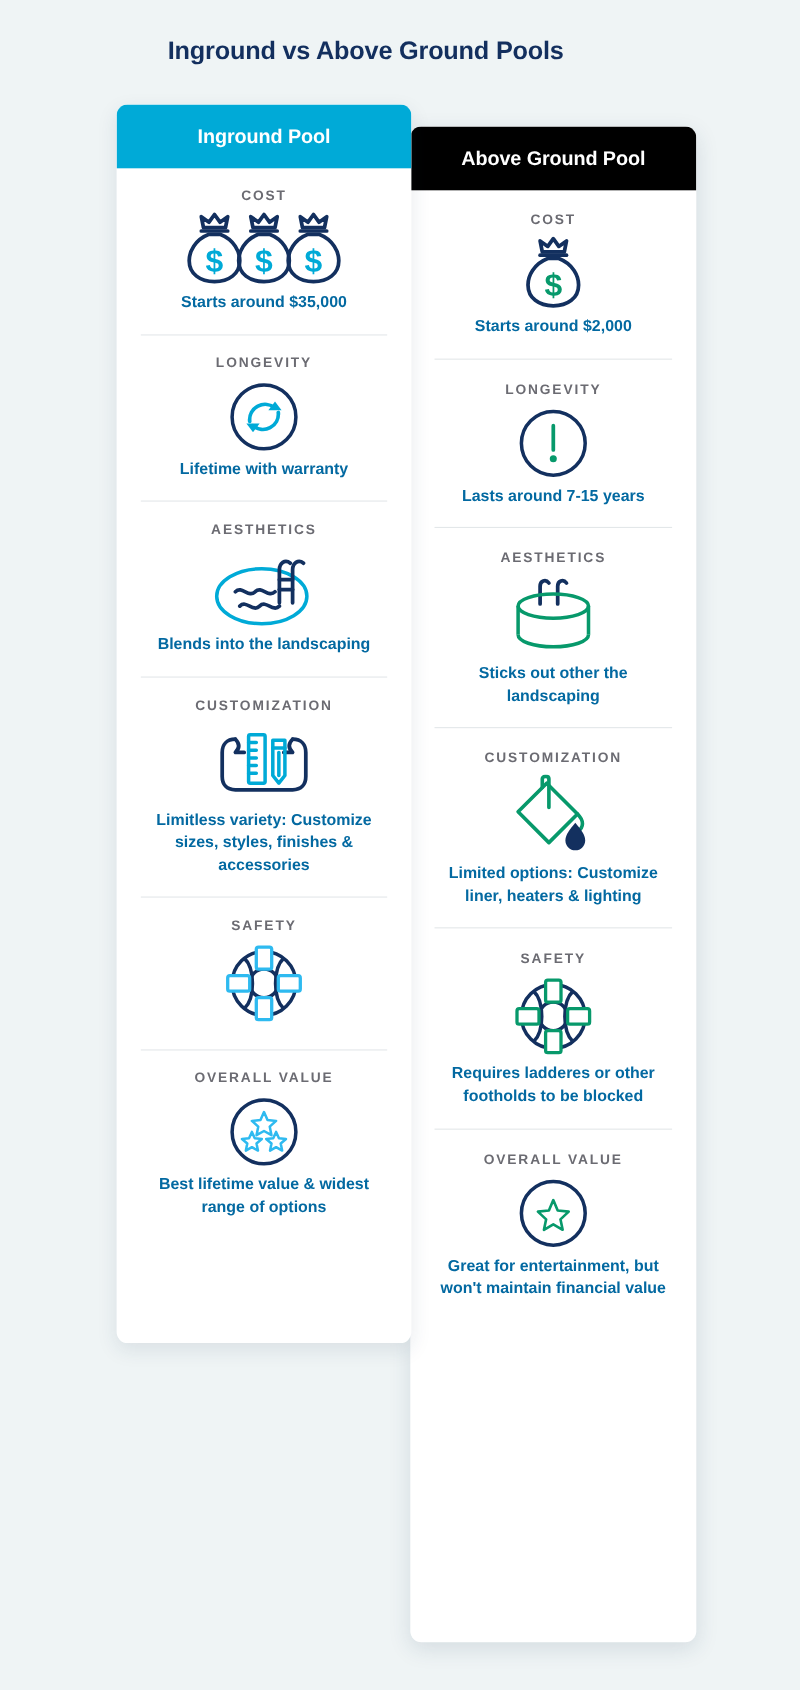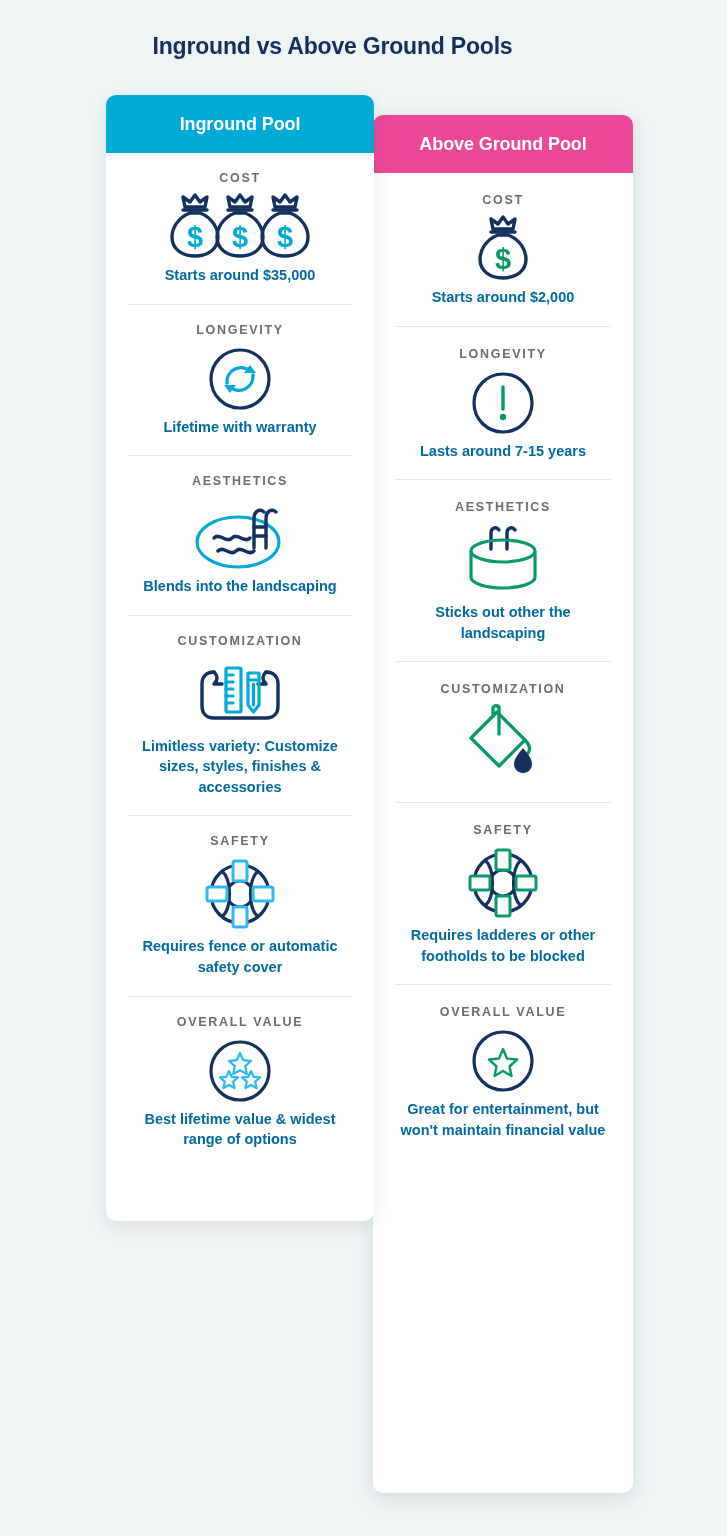--- a/index.html
+++ b/index.html
@@ -54,21 +54,21 @@
     height: 58px;
     display: flex;
     align-items: center;
     justify-content: center;
     color: #ffffff;
     font-size: 18px;
     font-weight: bold;
     letter-spacing: -0.1px;
   }
   #card-inground .card-header { background: #00aad7; }
-  #card-above   .card-header { background: #ec4899; }
+  #card-above   .card-header { background: #000000; }
 
   .card-body {
     padding: 0 22px;
   }
 
   .section {
     padding-top: 18px;
   }
   .section-inner {
     border-bottom: 1px solid #e3e7e9;
@@ -221,21 +221,20 @@
             <path d="M56 15 C46 24 46 52 56 61"></path>
           </g>
           <g fill="#ffffff" stroke="#2ebaf0" stroke-width="3">
             <rect x="31" y="5" width="14" height="20" rx="2"></rect>
             <rect x="31" y="51" width="14" height="20" rx="2"></rect>
             <rect x="5" y="31" width="20" height="14" rx="2"></rect>
             <rect x="51" y="31" width="20" height="14" rx="2"></rect>
           </g>
         </svg>
       </div>
-      <div class="section-text">Requires fence or automatic safety cover</div>
     </div>
       </div>
 
     <div class="section">
         <div class="section-inner">
       <div class="section-label">OVERALL VALUE</div>
       <div class="icon-wrap">
         <svg width="64" height="64" viewBox="0 0 64 64">
           <circle cx="32" cy="32" r="29" fill="none" stroke="#13305f" stroke-width="3.2"></circle>
           <g fill="none" stroke="#2ebaf0" stroke-width="2.3" stroke-linejoin="round">
@@ -314,20 +313,21 @@
       <div class="icon-wrap tall">
         <svg width="80" height="76" viewBox="0 0 80 76">
           <g fill="none" stroke="#07996b" stroke-width="3.3" stroke-linejoin="round" stroke-linecap="round">
             <path d="M34 8 L62 36 L36 62 L8 34 Z"></path>
             <path d="M30 12 V4 C30 1 36 1 36 4 V30"></path>
             <path d="M62 36 C68 42 68 48 62 52"></path>
           </g>
           <path d="M60 44 C65 50 69 55 69 60 C69 65 65 69 60 69 C55 69 51 65 51 60 C51 55 55 50 60 44 Z" fill="#13305f"></path>
         </svg>
       </div>
+      <div class="section-text">Limited options: Customize liner, heaters &amp; lighting</div>
     </div>
       </div>
 
     <div class="section">
         <div class="section-inner">
       <div class="section-label">SAFETY</div>
       <div class="icon-wrap tall">
         <svg width="76" height="76" viewBox="0 0 76 76">
           <g fill="none" stroke="#13305f" stroke-width="3.2">
             <circle cx="38" cy="38" r="29"></circle>

